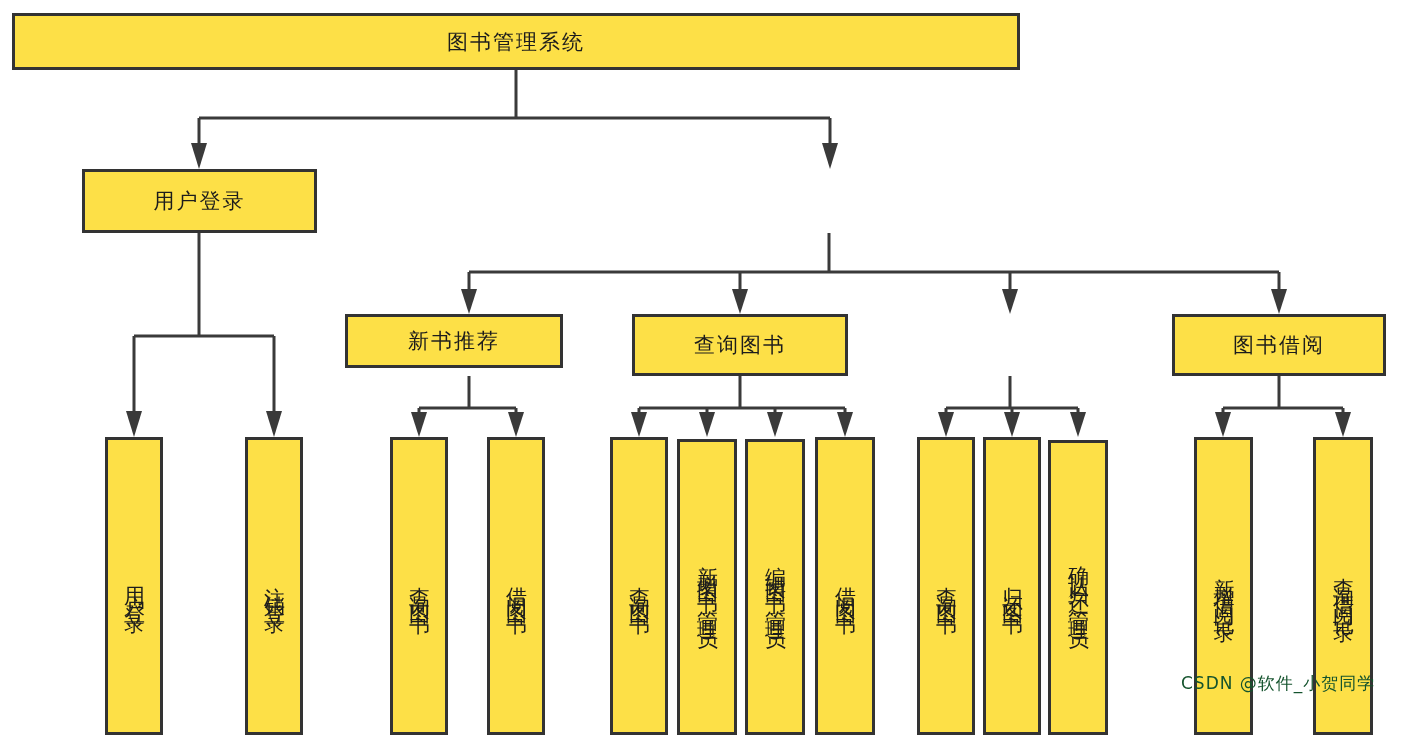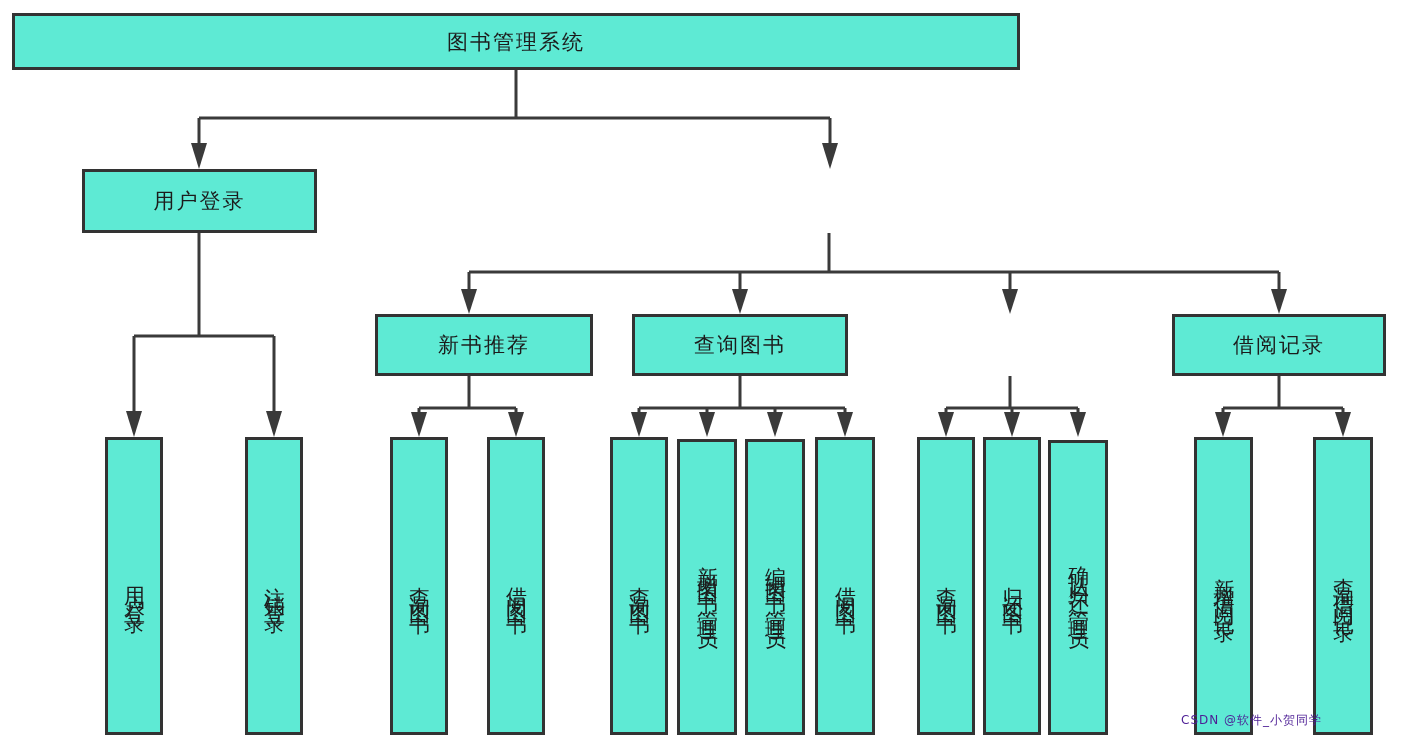--- a/index.html
+++ b/index.html
@@ -20,21 +20,21 @@
     stroke: #3a3a3a;
     stroke-width: 3;
     fill: none;
   }
   svg.connectors polygon {
     fill: #3a3a3a;
     stroke: none;
   }
   .node {
     position: absolute;
-    background: #5eead4;
+    background: #fde047;
     border: 3px solid #333333;
     box-sizing: border-box;
     display: flex;
     align-items: center;
     justify-content: center;
     color: #1c1c1c;
     text-align: right;
   }
   .h-node {
     font-size: 21px;
@@ -45,24 +45,24 @@
     writing-mode: vertical-rl;
     text-orientation: mixed;
     font-size: 21px;
     letter-spacing: 9px;
     line-height: 1;
   }
   .v-node .label { padding-top: 4px; }
   .watermark {
     position: absolute;
     left: 1181px;
-    top: 712px;
-    font-size: 12px;
+    top: 672px;
+    font-size: 17px;
     letter-spacing: 1px;
-    color: #4c1d95;
+    color: #14532d;
     white-space: nowrap;
     z-index: 5;
   }
 </style>
 </head>
 <body>
 
 <div class="canvas">
 
   <svg class="connectors" viewBox="0 0 1405 747" xmlns="http://www.w3.org/2000/svg">
@@ -116,28 +116,28 @@
   </svg>
 
   <div class="node h-node" style="left:12px;top:13px;width:1008px;height:57px">
     <span class="label">图书管理系统</span>
   </div>
 
   <div class="node h-node" style="left:82px;top:169px;width:235px;height:64px">
     <span class="label">用户登录</span>
   </div>
 
-  <div class="node h-node" style="left:375px;top:314px;width:218px;height:62px">
+  <div class="node h-node" style="left:345px;top:314px;width:218px;height:54px">
     <span class="label">新书推荐</span>
   </div>
   <div class="node h-node" style="left:632px;top:314px;width:216px;height:62px">
     <span class="label">查询图书</span>
   </div>
   <div class="node h-node" style="left:1172px;top:314px;width:214px;height:62px">
-    <span class="label">借阅记录</span>
+    <span class="label">图书借阅</span>
   </div>
 
   <div class="node v-node" style="left:105px;top:437px;width:58px;height:298px">
     <span class="label">用户登录</span>
   </div>
   <div class="node v-node" style="left:245px;top:437px;width:58px;height:298px">
     <span class="label">注销登录</span>
   </div>
 
   <div class="node v-node" style="left:390px;top:437px;width:58px;height:298px">

